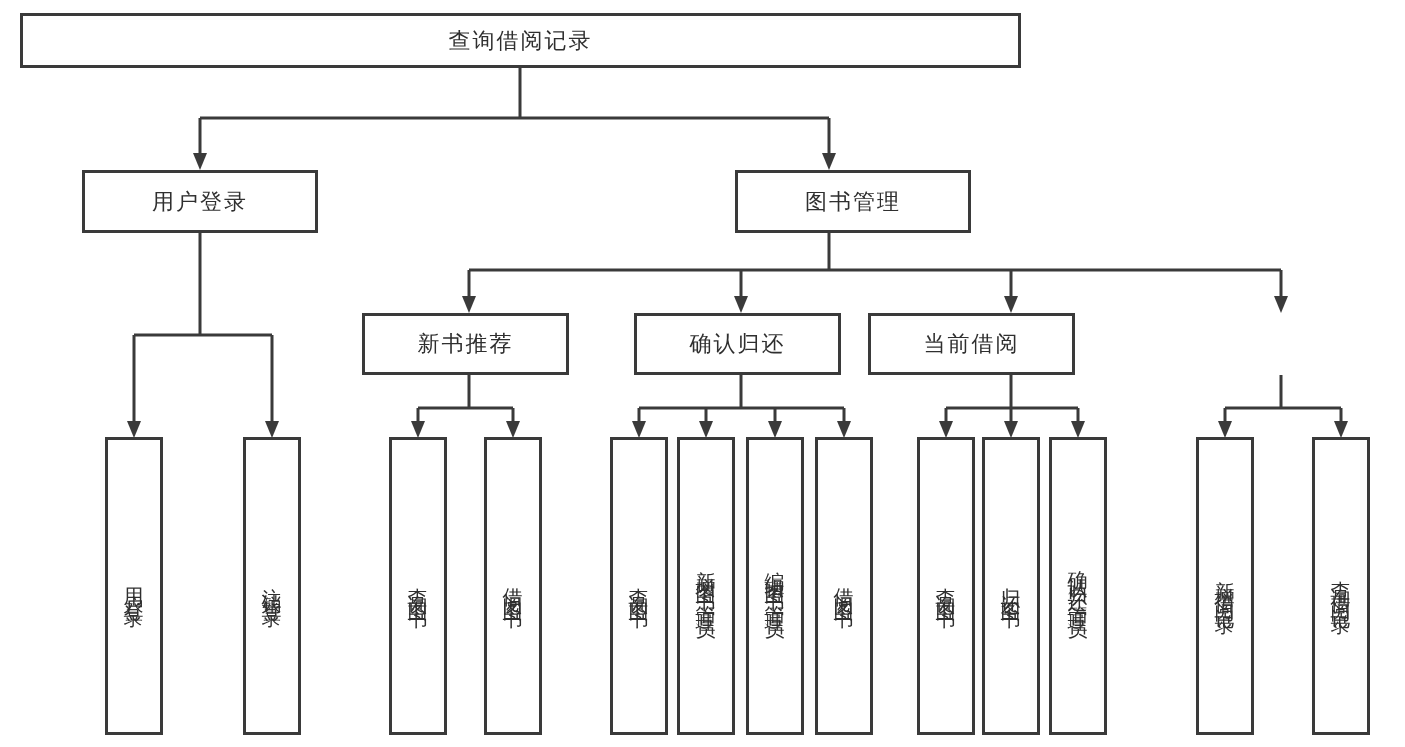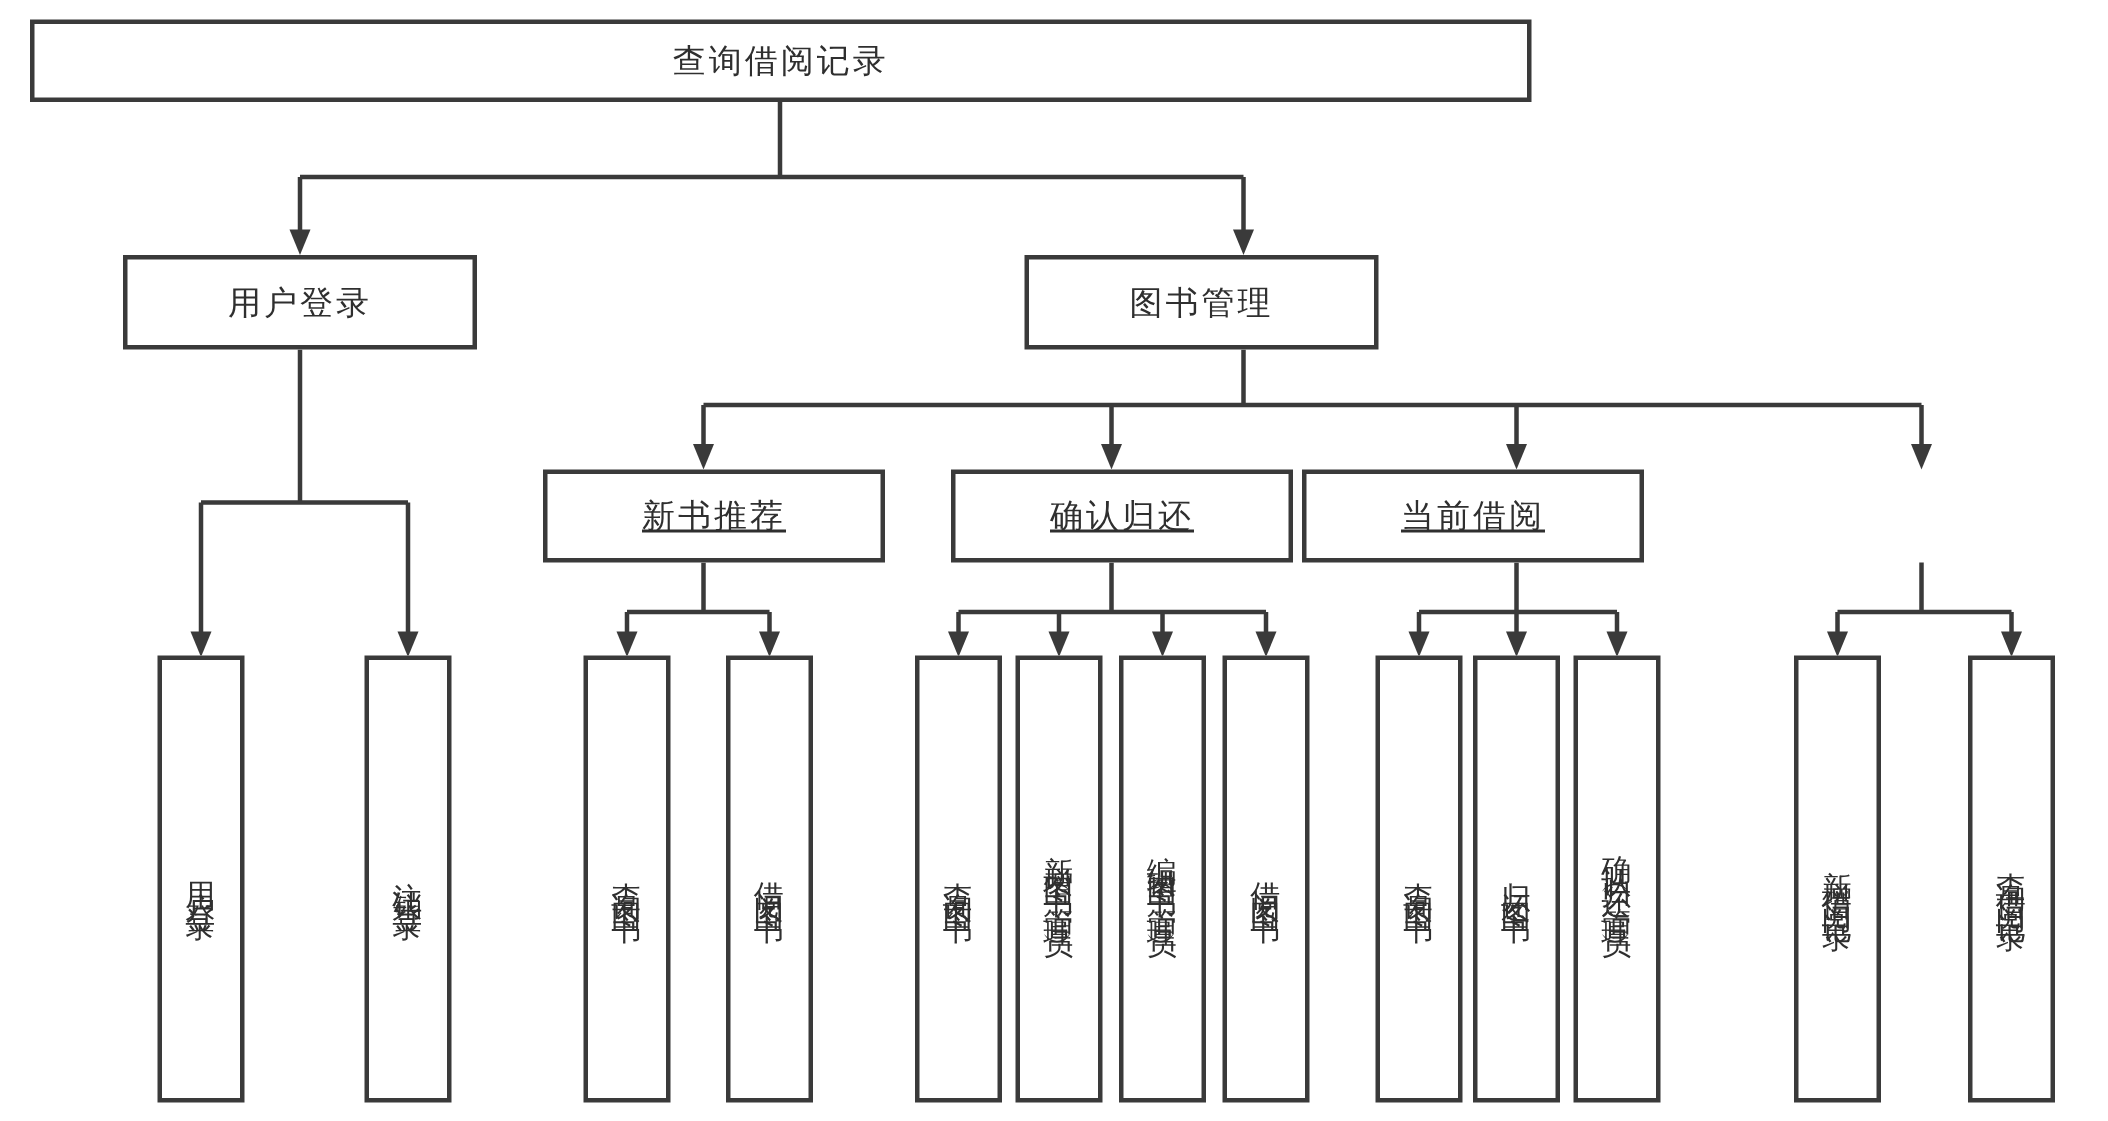--- a/index.html
+++ b/index.html
@@ -32,22 +32,22 @@
     color: #2f2f2f;
   }
   .hlabel {
     font-size: 22px;
     letter-spacing: 2px;
     white-space: nowrap;
   }
   .root-box   { left: 20px;  top: 13px;  width: 1001px; height: 55px; }
   .l2-box     { top: 170px;  width: 236px; height: 63px; }
   .l2-user    { left: 82px; }
-  .l2-mgmt    { left: 683px; }
-  .l3-box     { top: 313px;  width: 228px; height: 62px; text-decoration: underline; }
+  .l2-mgmt    { left: 735px; }
+  .l3-box     { top: 313px;  width: 207px; height: 62px; }
   .l3-a       { left: 362px; }
   .l3-b       { left: 634px; }
   .l3-c       { left: 868px; }
   .l3-d       { left: 1174px; }
   .leaf       { top: 437px;  width: 58px; height: 298px; }
   .vlabel {
     writing-mode: vertical-rl;
     text-orientation: mixed;
     font-size: 20px;
     line-height: 1;

